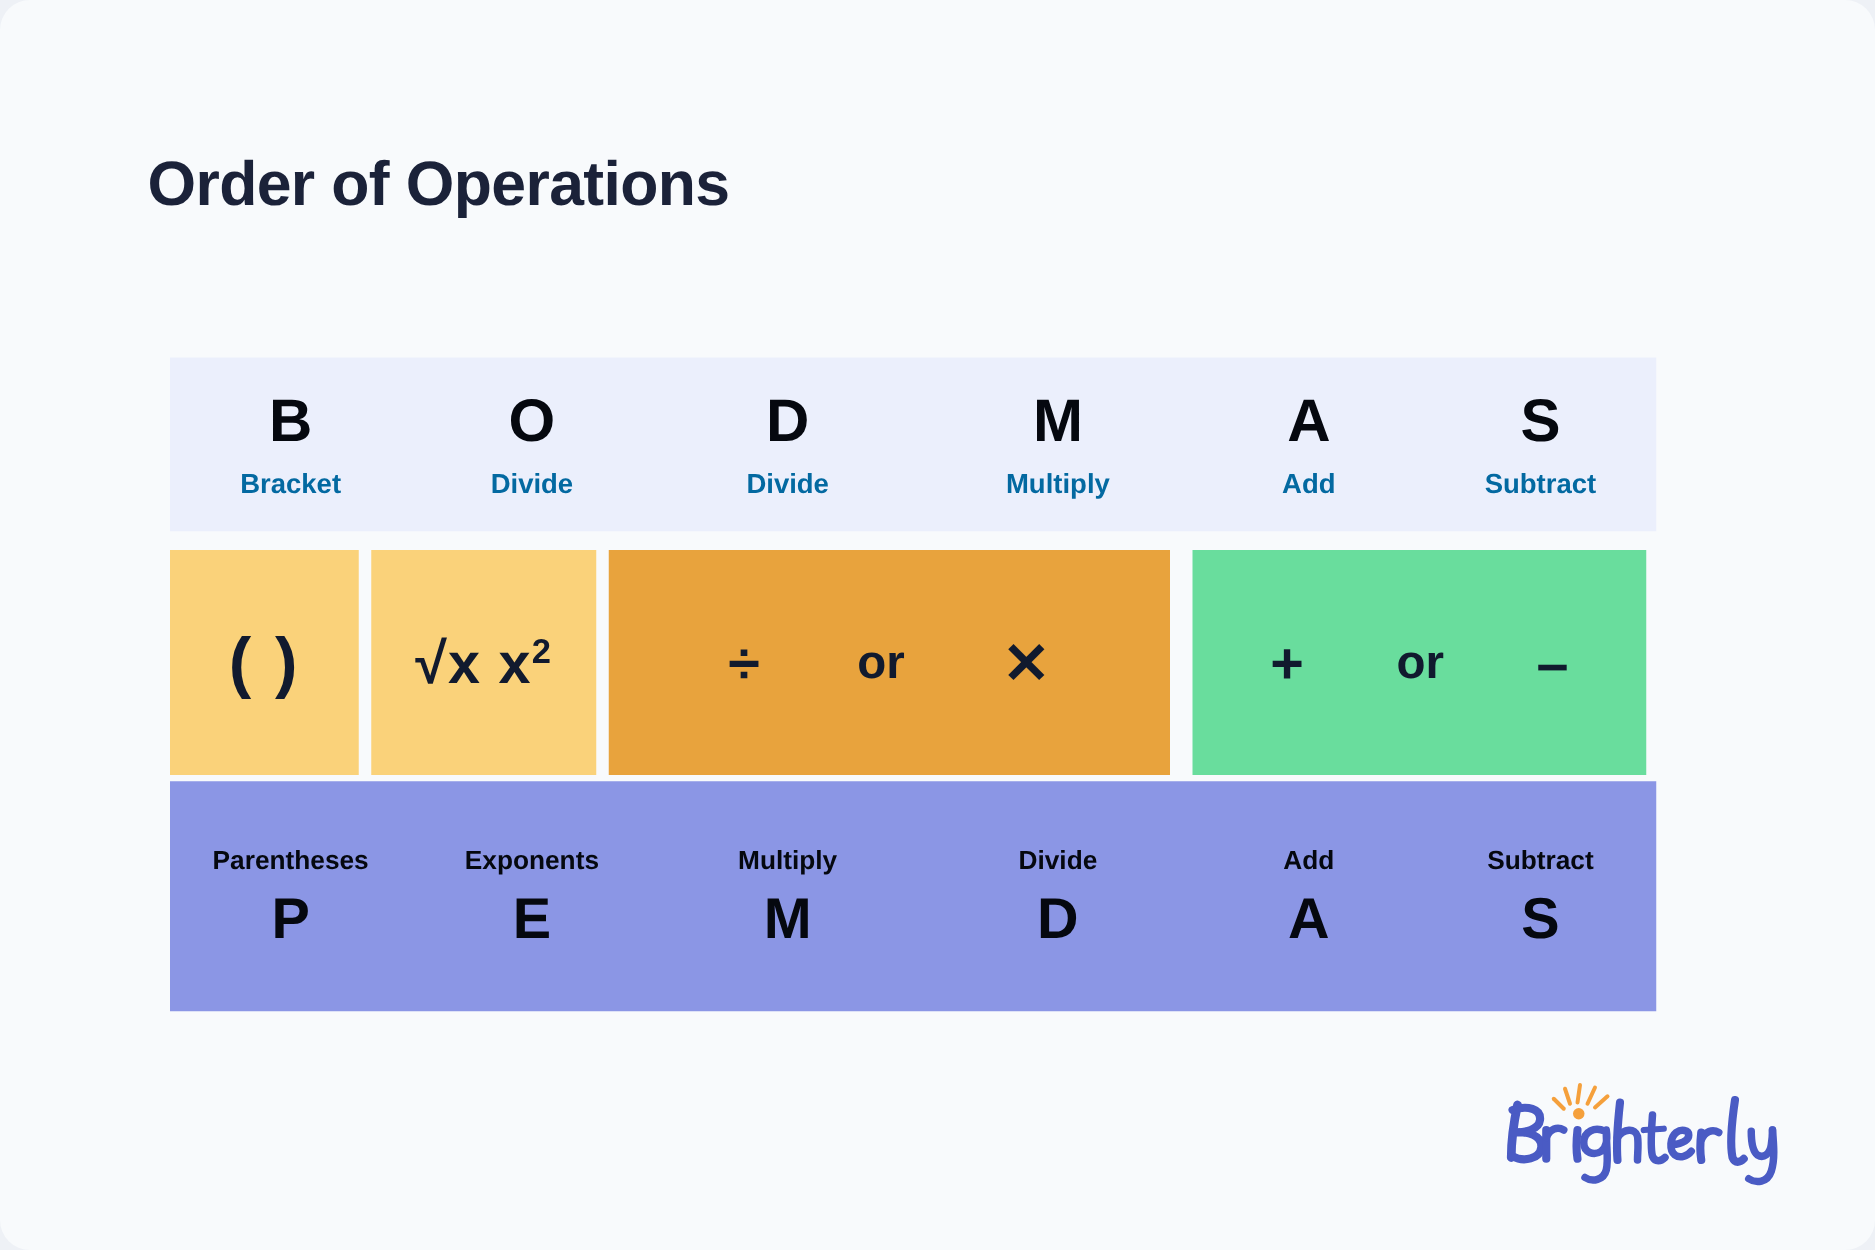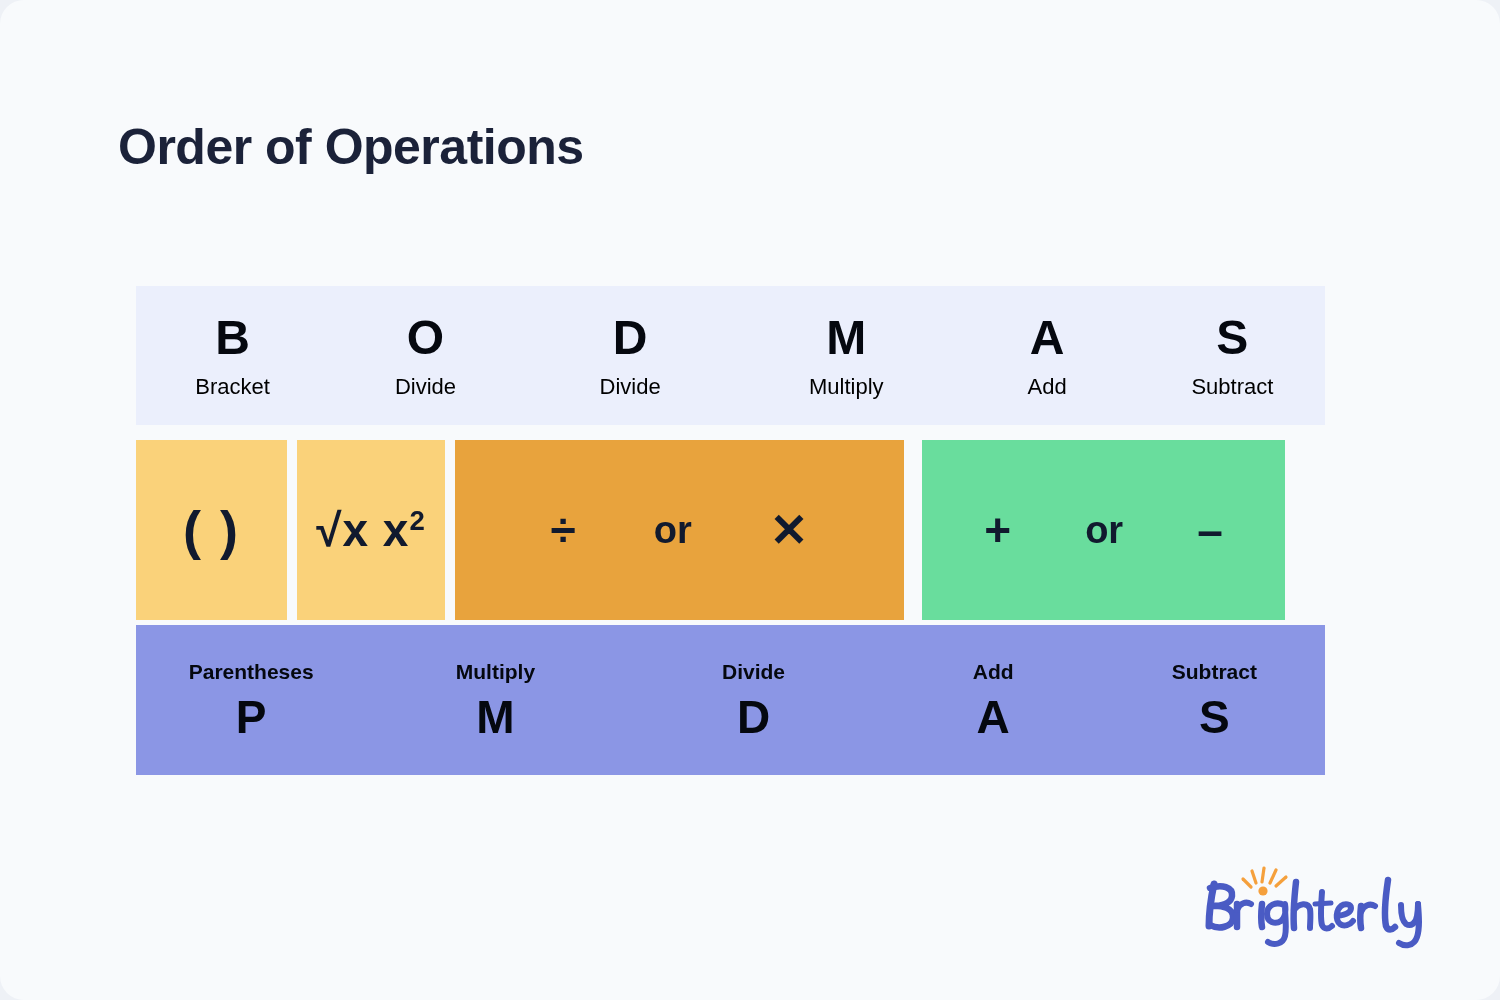--- a/index.html
+++ b/index.html
@@ -61,22 +61,22 @@
   }
   .bodmas-letter {
     font-size: 48px;
     font-weight: bold;
     color: #05080f;
     line-height: 1;
     margin-bottom: 14px;
   }
   .bodmas-word {
     font-size: 22px;
-    font-weight: normal;
-    color: #000000;
+    font-weight: bold;
+    color: #0369a1;
     line-height: 1;
     white-space: nowrap;
   }
 
   
   .row-symbols {
     top: 440px;
     height: 180px;
   }
   .sym-block {
@@ -86,21 +86,21 @@
     justify-content: center;
     color: #111a2e;
     font-weight: bold;
     box-sizing: border-box;
   }
   .sym-yellow { background: #fad27a; }
   .sym-orange { background: #e8a33d; }
   .sym-green  { background: #69dd9d; }
 
   .blk-paren    { width: 151px; margin-right: 10px; }
-  .blk-exponent { width: 148px; margin-right: 10px; }
+  .blk-exponent { width: 180px; margin-right: 10px; }
   .blk-muldiv   { width: 449px; margin-right: 18px; }
   .blk-addsub   { width: 363px; }
 
   .sym-big {
     font-size: 52px;
     line-height: 1;
   }
   .sym-paren-text { font-size: 54px; letter-spacing: 2px; }
   .sym-exp-text   { font-size: 46px; letter-spacing: 1px; }
   .sym-exp-text sup { font-size: 0.6em; vertical-align: super; }
@@ -122,21 +122,21 @@
     line-height: 1;
   }
   .muldiv-inner .op-glyph:first-child { margin-right: 78px; }
   .muldiv-inner .op-or { margin-right: 78px; }
   .addsub-inner .op-glyph:first-child { margin-right: 74px; }
   .addsub-inner .op-or { margin-right: 74px; }
 
   
   .row-pemdas {
     top: 625px;
-    height: 150px;
+    height: 184px;
     background: #8b96e5;
     align-items: center;
   }
   .pemdas-word {
     font-size: 21px;
     font-weight: bold;
     color: #05080f;
     line-height: 1;
     margin-bottom: 12px;
     white-space: nowrap;
@@ -217,20 +217,24 @@
         <span class="op-glyph">–</span>
       </span>
     </div>
 
   </div>
 
   <div class="grid-row row-pemdas">
     <div class="col c1">
       <div class="pemdas-word">Parentheses</div>
       <div class="pemdas-letter">P</div>
+    </div>
+    <div class="col c2">
+      <div class="pemdas-word">Exponents</div>
+      <div class="pemdas-letter">E</div>
     </div>
     <div class="col c3">
       <div class="pemdas-word">Multiply</div>
       <div class="pemdas-letter">M</div>
     </div>
     <div class="col c4">
       <div class="pemdas-word">Divide</div>
       <div class="pemdas-letter">D</div>
     </div>
     <div class="col c5">

